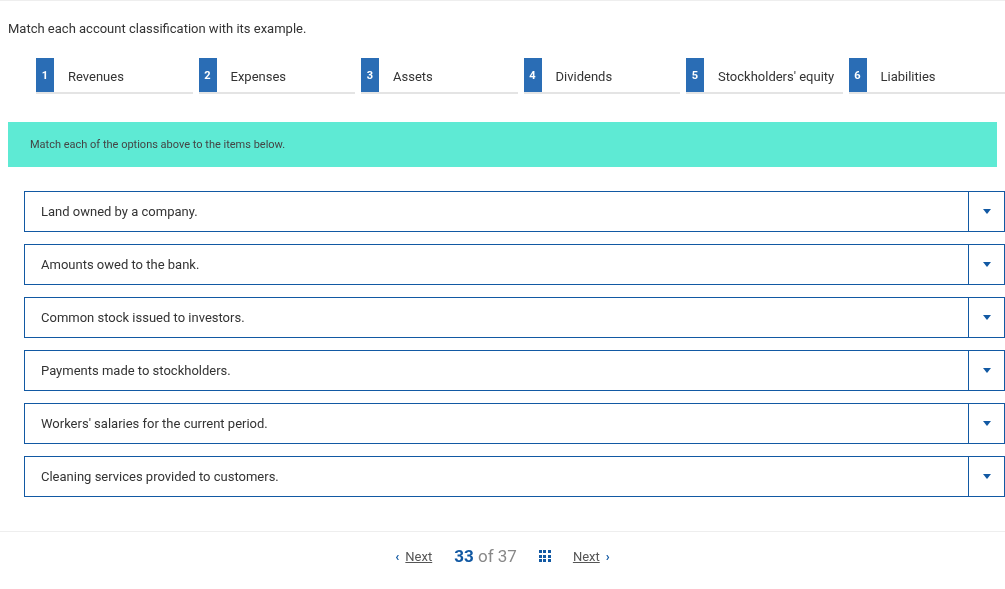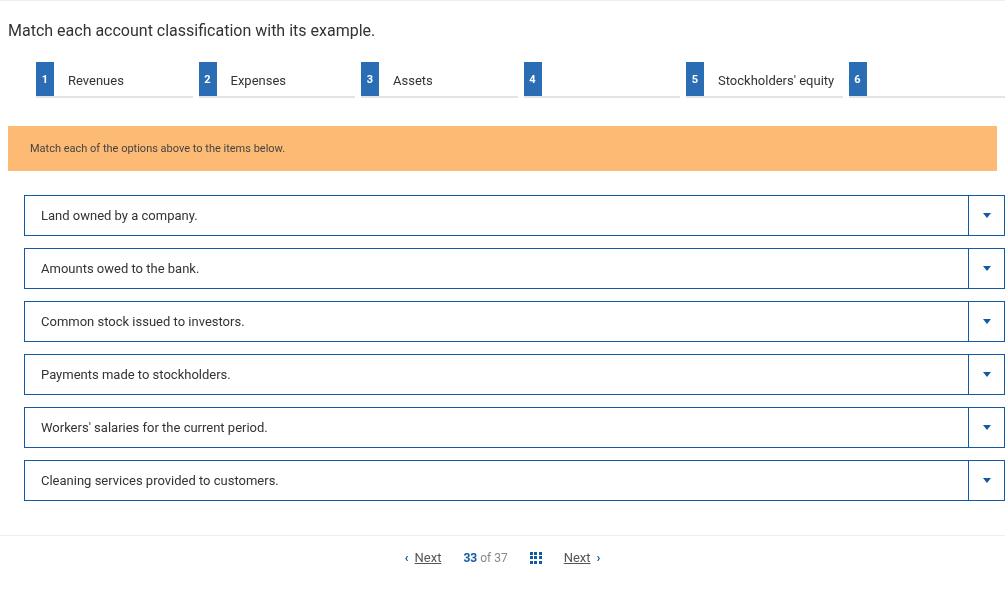--- a/index.html
+++ b/index.html
@@ -8,21 +8,21 @@
     background: #fff;
     color: #333;
     font-size: 13px;
   }
   .top-divider {
     height: 1px;
     background: #eee;
     margin-bottom: 18px;
   }
   .prompt {
-    font-size: 16px;
+    font-size: 13px;
     color: #333;
     padding: 0 8px 22px 8px;
     margin-top: 20px;
   }
   .options-row {
     display: flex;
     gap: 6px;
     padding: 0 0 28px 36px;
   }
   .option-card {
@@ -47,21 +47,21 @@
   .option-label {
     flex: 1;
     padding: 10px 8px 6px 14px;
     font-size: 13px;
     color: #333;
     display: flex;
     align-items: center;
     line-height: 1.2;
   }
   .instruction-bar {
-    background: #fdba74;
+    background: #5eead4;
     padding: 16px 22px;
     font-size: 11px;
     color: #444;
     margin: 0 8px 24px 8px;
   }
   .items {
     padding: 0 0 12px 24px;
   }
   .item-row {
     display: flex;
@@ -113,21 +113,21 @@
   .nav-btn .label {
     text-decoration: underline;
   }
   .chev {
     font-weight: bold;
     color: #1259a3;
     font-size: 13px;
   }
   .page-ind {
     color: #888;
-    font-size: 12px;
+    font-size: 17px;
   }
   .page-ind .cur {
     color: #1259a3;
     font-weight: bold;
   }
   .grid-icon {
     display: grid;
     grid-template-columns: repeat(3, 3px);
     grid-template-rows: repeat(3, 3px);
     gap: 1.5px;
@@ -154,27 +154,29 @@
   <div class="option-card">
     <div class="option-num">2</div>
     <div class="option-label">Expenses</div>
   </div>
   <div class="option-card">
     <div class="option-num">3</div>
     <div class="option-label">Assets</div>
   </div>
   <div class="option-card">
     <div class="option-num">4</div>
+    <div class="option-label">Dividends</div>
   </div>
   <div class="option-card">
     <div class="option-num">5</div>
     <div class="option-label">Stockholders' equity</div>
   </div>
   <div class="option-card">
     <div class="option-num">6</div>
+    <div class="option-label">Liabilities</div>
   </div>
 </div>
 
 <div class="instruction-bar">Match each of the options above to the items below.</div>
 
 <div class="items">
   <div class="item-row">
     <div class="item-text">Land owned by a company.</div>
     <div class="item-drop">
       <div class="caret-down"></div>

